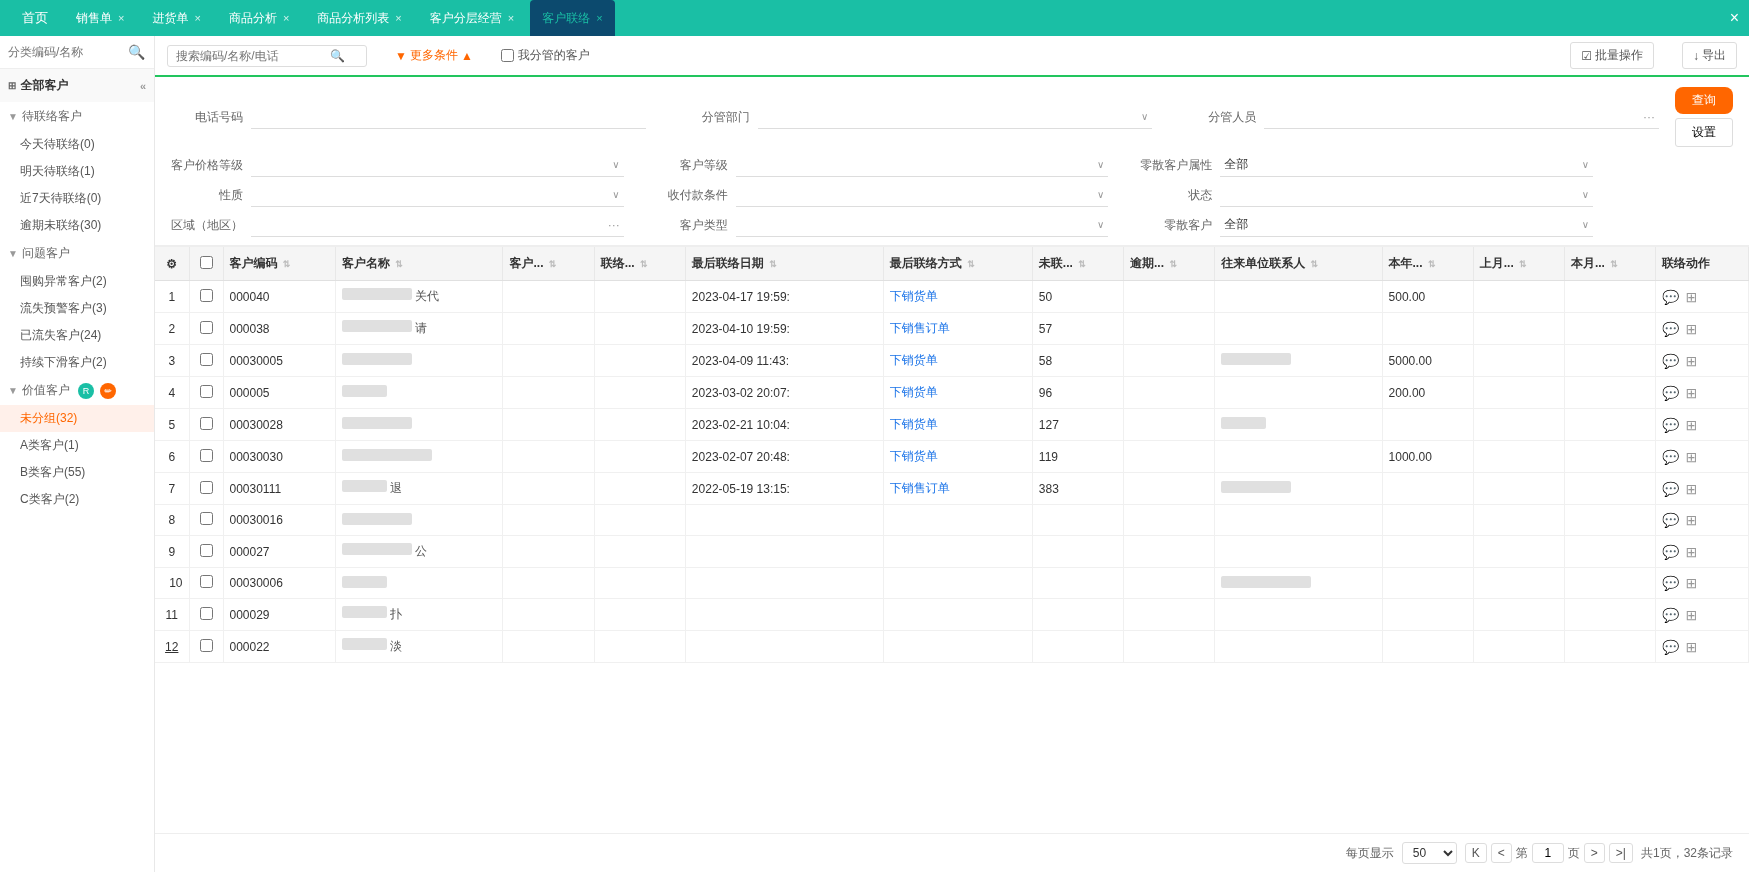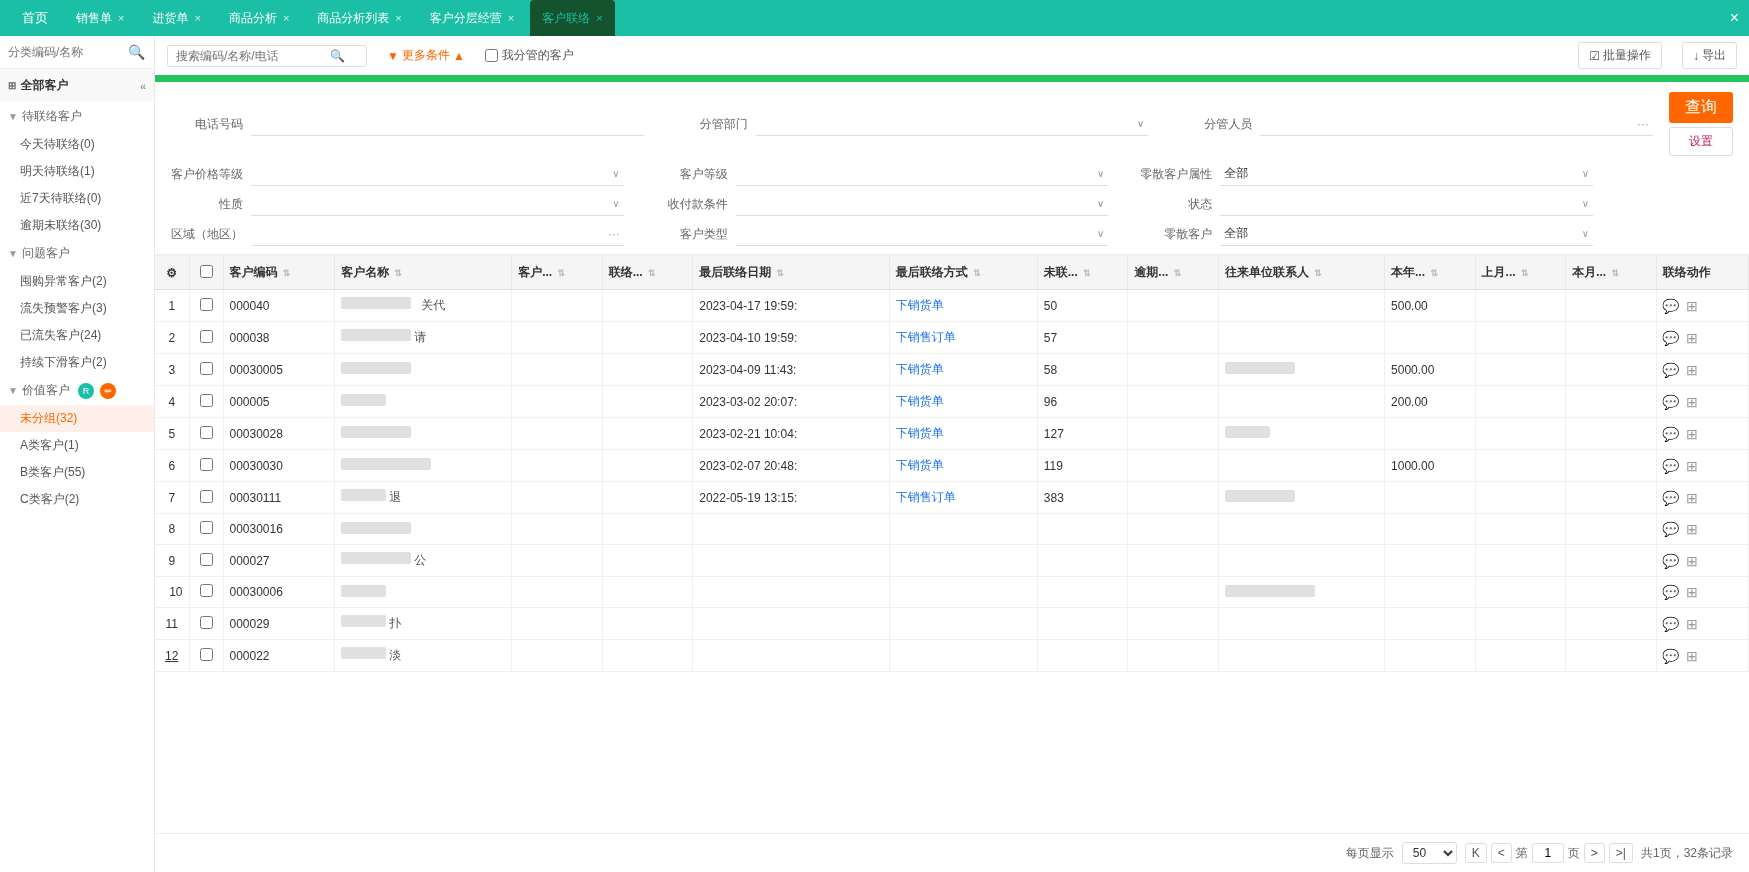--- a/index.html
+++ b/index.html
@@ -8,21 +8,21 @@
     
     .top-nav {
       display: flex; align-items: center; background: #1abfa5; height: 36px; padding: 0 10px;
       color: white; gap: 4px;
     }
     .top-nav .nav-item {
       padding: 0 12px; height: 36px; display: flex; align-items: center; cursor: pointer;
       color: white; font-size: 13px; white-space: nowrap; position: relative;
     }
     .top-nav .nav-item.active {
-      background: #14532d; color: #1abfa5; border-radius: 4px 4px 0 0;
+      background: #0c4a6e; color: #1abfa5; border-radius: 4px 4px 0 0;
     }
     .top-nav .nav-item .close-icon { margin-left: 6px; font-size: 11px; color: rgba(255,255,255,0.8); }
     .top-nav .nav-item.active .close-icon { color: #1abfa5; }
     .top-nav .home { font-size: 13px; }
     .top-nav .spacer { flex: 1; }
     .top-nav .close-btn { cursor: pointer; font-size: 16px; color: white; }
 
     
     .main-layout { display: flex; height: calc(872px - 36px); }
 
@@ -55,22 +55,22 @@
       padding: 5px 8px 5px 20px; cursor: pointer; color: #555; font-size: 12px;
       white-space: nowrap; overflow: hidden; text-overflow: ellipsis;
     }
     .sidebar-item.active { background: #fff0ea; color: #ff6600; }
 
     
     .content { flex: 1; display: flex; flex-direction: column; overflow: hidden; }
 
     
     .filter-bar {
-      background: white; padding: 6px 12px; border-bottom: 7px solid #22c55e;
-      display: flex; align-items: center; gap: 20px;
+      background: white; padding: 6px 12px; border-bottom: 2px solid #22c55e;
+      display: flex; align-items: center; gap: 28px;
     }
     .filter-search {
       display: flex; align-items: center; border: 1px solid #ddd; border-radius: 3px;
       padding: 3px 8px; gap: 4px; min-width: 200px;
     }
     .filter-search input { border: none; outline: none; font-size: 12px; width: 150px; color: #999; }
     .filter-search .search-icon { color: #1abfa5; cursor: pointer; }
     .more-filters { color: #ff6600; cursor: pointer; display: flex; align-items: center; gap: 3px; }
     .my-customers { display: flex; align-items: center; gap: 4px; color: #555; cursor: pointer; }
     .my-customers input[type=checkbox] { cursor: pointer; }
@@ -97,25 +97,25 @@
       flex: 1; border: none; border-bottom: 1px solid #ddd; outline: none; font-size: 12px;
       padding: 2px 4px; color: #333; background: white; min-height: 24px;
       display: flex; align-items: center; justify-content: space-between; cursor: pointer;
     }
     .filter-field .field-select .arrow { color: #999; font-size: 10px; }
     .filter-field .field-select .dots { color: #999; }
     .adv-filter-buttons {
       display: flex; flex-direction: column; gap: 4px; margin-left: 16px;
     }
     .search-btn {
-      background: #ff6600; color: white; border: none; border-radius: 3px;
-      padding: 5px 16px; cursor: pointer; font-size: 16px;
+      background: #ff6600; color: white; border: none; border-radius: 8px;
+      padding: 5px 16px; cursor: pointer; font-size: 12px;
     }
     .reset-btn {
-      background: white; color: #be185d; border: 1px solid #ddd; border-radius: 3px;
+      background: white; color: #000000; border: 1px solid #ddd; border-radius: 3px;
       padding: 5px 16px; cursor: pointer; font-size: 12px;
     }
 
     
     .table-area { flex: 1; overflow: auto; background: white; }
     table {
       width: 100%; border-collapse: collapse; font-size: 12px;
     }
     thead th {
       background: #f5f5f5; padding: 8px 6px; text-align: left;
@@ -395,21 +395,21 @@
             <th>上月... <span class="sort-icon">⇅</span></th>
             <th>本月... <span class="sort-icon">⇅</span></th>
             <th>联络动作</th>
           </tr>
         </thead>
         <tbody id="table-body">
         <tr>
     <td style="text-align:center;">1</td>
     <td style="text-align:center;"><input type="checkbox" style=""></td>
     <td>000040</td>
-    <td style="max-width:130px;"><span class="blurred"></span><span style="color:#555;margin-left:10px;">关代</span></td>
+    <td style="max-width:130px;"><span class="blurred"></span><span style="color:#555;margin-left:3px;">关代</span></td>
     <td></td>
     <td></td>
     <td>2023-04-17 19:59:</td>
     <td><a class="link-text">下销货单</a></td>
     <td>50</td>
     <td></td>
     <td></td>
     <td>500.00</td>
     <td></td>
     <td></td>

